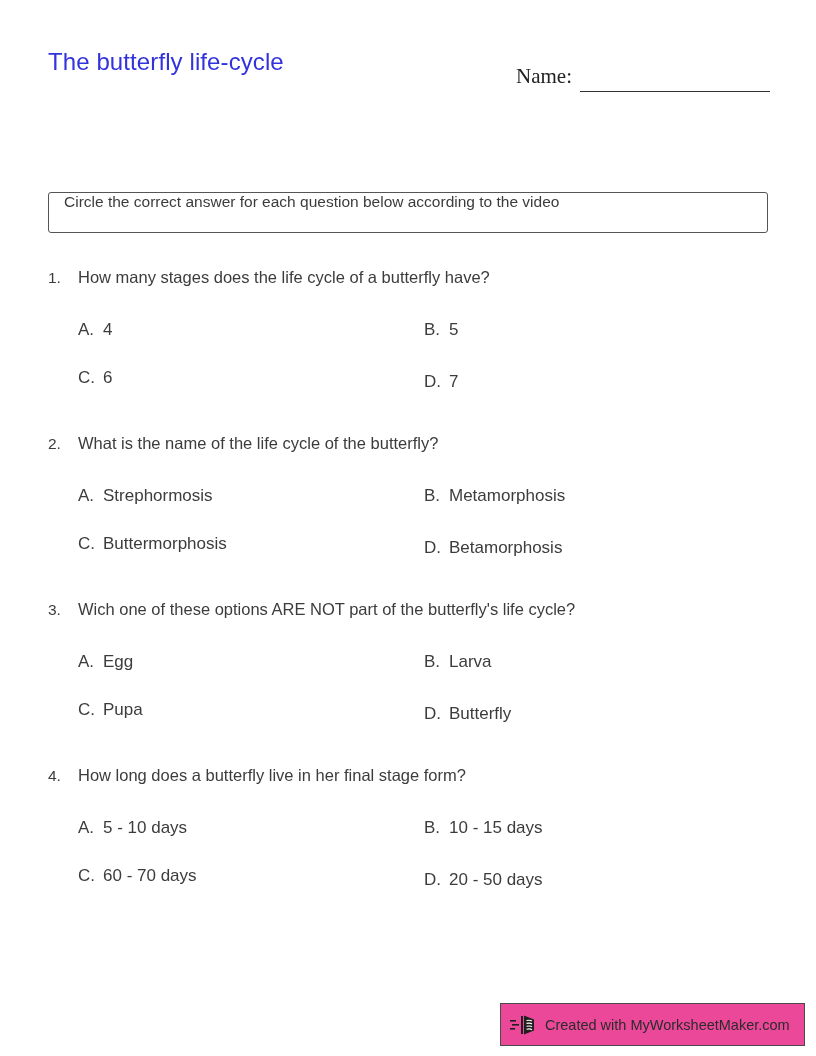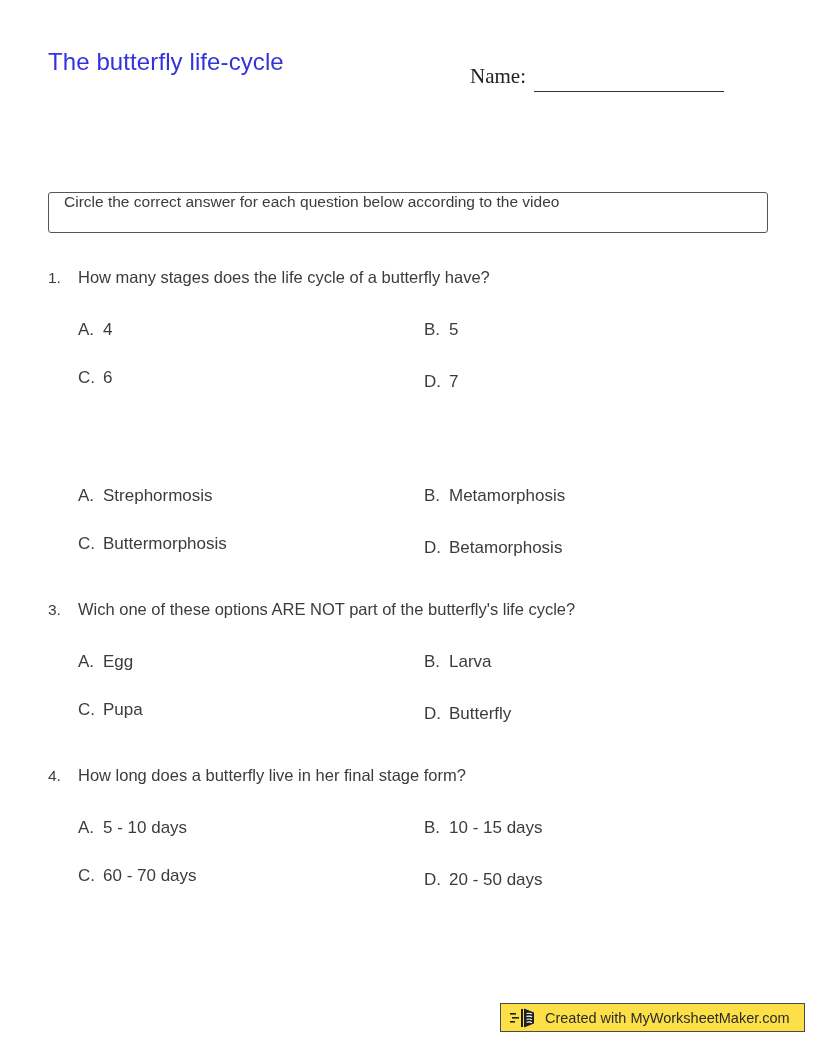--- a/index.html
+++ b/index.html
@@ -36,20 +36,21 @@
 
   .student-fields {
     position: absolute;
     left: 470px;
     top: 52px;
     width: 300px;
   }
   .field-row {
     display: flex;
     align-items: flex-end;
+    justify-content: flex-end;
     height: 40px;
     margin-bottom: 11px;
   }
   .field-label {
     font-family: "Liberation Serif", serif;
     font-size: 21px;
     color: #222222;
     padding-right: 8px;
     padding-bottom: 3px;
     white-space: nowrap;
@@ -122,26 +123,26 @@
   .opt-b { left: 424px; top: 52px; }
   .opt-c { left: 78px;  top: 100px; }
   .opt-d { left: 424px; top: 104px; }
 
   
   .footer-badge {
     position: absolute;
     left: 500px;
     top: 1003px;
     width: 305px;
-    height: 29px;
+    height: 43px;
     border: 1.2px solid #4a4a4a;
     box-sizing: border-box;
     display: flex;
     align-items: center;
-    background: #fde047;
+    background: #ec4899;
   }
   .footer-logo {
     width: 30px;
     height: 24px;
     margin-left: 9px;
     margin-right: 5px;
     flex: none;
   }
   .footer-text {
     font-size: 14.5px;
@@ -173,20 +174,23 @@
       <div class="question-line">
         <span class="question-number">1.</span><span class="question-text">How many stages does the life cycle of a butterfly have?</span>
       </div>
       <div class="option opt-a"><span class="opt-letter">A.</span><span>4</span></div>
       <div class="option opt-b"><span class="opt-letter">B.</span><span>5</span></div>
       <div class="option opt-c"><span class="opt-letter">C.</span><span>6</span></div>
       <div class="option opt-d"><span class="opt-letter">D.</span><span>7</span></div>
     </div>
 
     <div class="question-block">
+      <div class="question-line">
+        <span class="question-number">2.</span><span class="question-text">What is the name of the life cycle of the butterfly?</span>
+      </div>
       <div class="option opt-a"><span class="opt-letter">A.</span><span>Strephormosis</span></div>
       <div class="option opt-b"><span class="opt-letter">B.</span><span>Metamorphosis</span></div>
       <div class="option opt-c"><span class="opt-letter">C.</span><span>Buttermorphosis</span></div>
       <div class="option opt-d"><span class="opt-letter">D.</span><span>Betamorphosis</span></div>
     </div>
 
     <div class="question-block">
       <div class="question-line">
         <span class="question-number">3.</span><span class="question-text">Wich one of these options ARE NOT part of the butterfly's life cycle?</span>
       </div>

